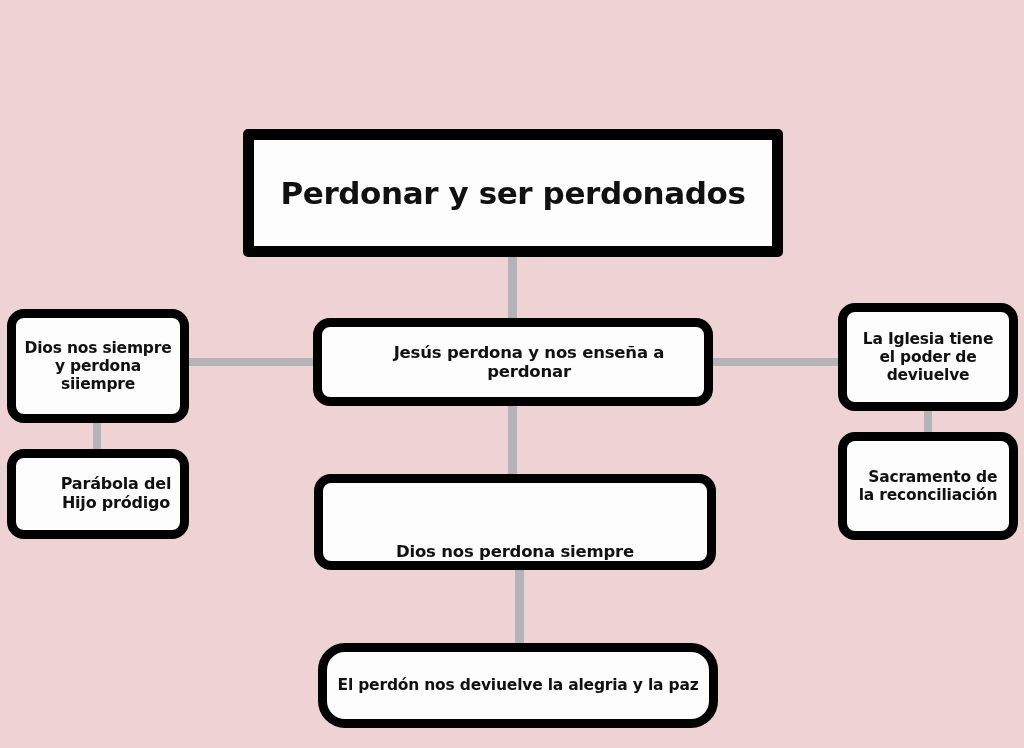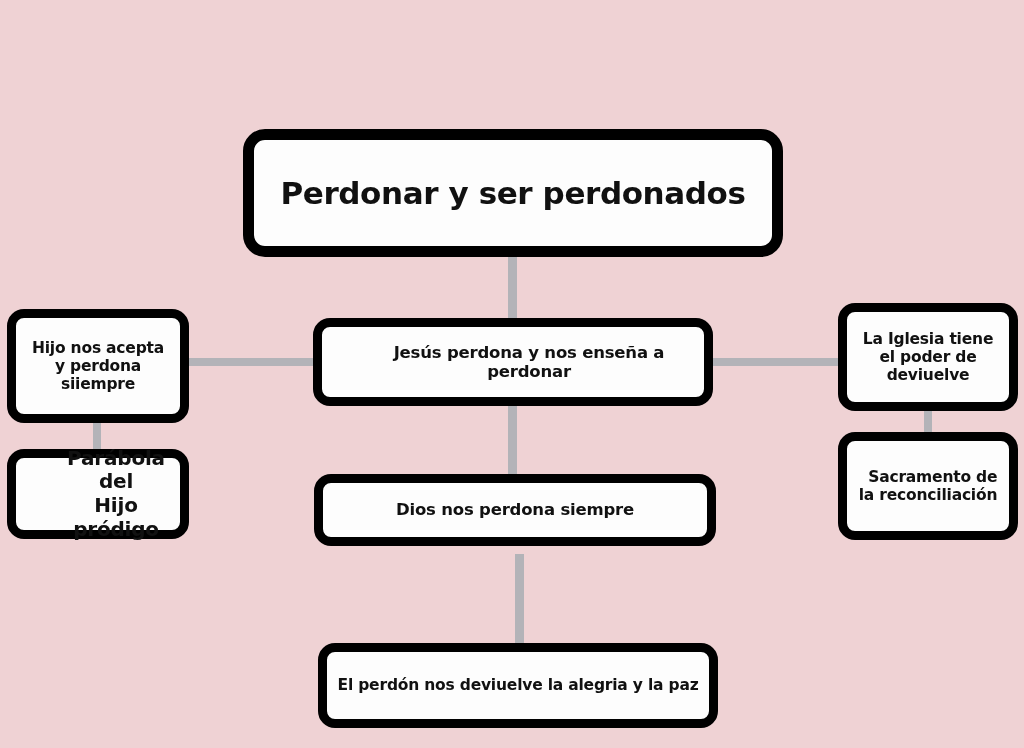--- a/index.html
+++ b/index.html
@@ -47,60 +47,62 @@
     display: block;
     padding: 0 6px;
     white-space: pre-line;
   }
 
   .node-title {
     left: 243px;
     top: 129px;
     width: 540px;
     height: 128px;
-    border-radius: 22px;
+    border-radius: 5px;
     border-width: 11px;
     font-size: 31px;
     letter-spacing: -0.4px;
   }
   .node-center-1 {
     left: 313px;
     top: 318px;
     width: 400px;
     height: 88px;
     font-size: 16.5px;
     padding-left: 32px;
   }
   .node-center-2 {
     left: 314px;
     top: 474px;
     width: 402px;
-    height: 72px;
+    height: 96px;
     font-size: 16.5px;
+    align-items: flex-end;
   }
   .node-center-3 {
     left: 318px;
     top: 643px;
     width: 400px;
     height: 85px;
     font-size: 15.5px;
+    border-radius: 27px;
   }
   .node-left-1 {
     left: 7px;
     top: 309px;
     width: 182px;
     height: 114px;
     font-size: 15.5px;
   }
   .node-left-2 {
     left: 7px;
     top: 449px;
     width: 182px;
     height: 90px;
-    font-size: 20px;
+    font-size: 16px;
     padding-left: 36px;
   }
   .node-right-1 {
     left: 838px;
     top: 303px;
     width: 180px;
     height: 108px;
     font-size: 15.5px;
   }
   .node-right-2 {
@@ -129,21 +131,21 @@
 
   <div class="connector" style="left:93px; top:415px; width:8px; height:42px;"></div>
 
   <div class="connector" style="left:924px; top:404px; width:8px; height:36px;"></div>
 
   <div class="node node-title">
     <span class="label">Perdonar y ser perdonados</span>
   </div>
 
   <div class="node node-left-1">
-    <span class="label">Hijo nos acepta
+    <span class="label">Dios nos siempre
 y perdona
 siiempre</span>
   </div>
 
   <div class="node node-left-2">
     <span class="label">Parábola del
 Hijo pródigo</span>
   </div>
 
   <div class="node node-center-1">

